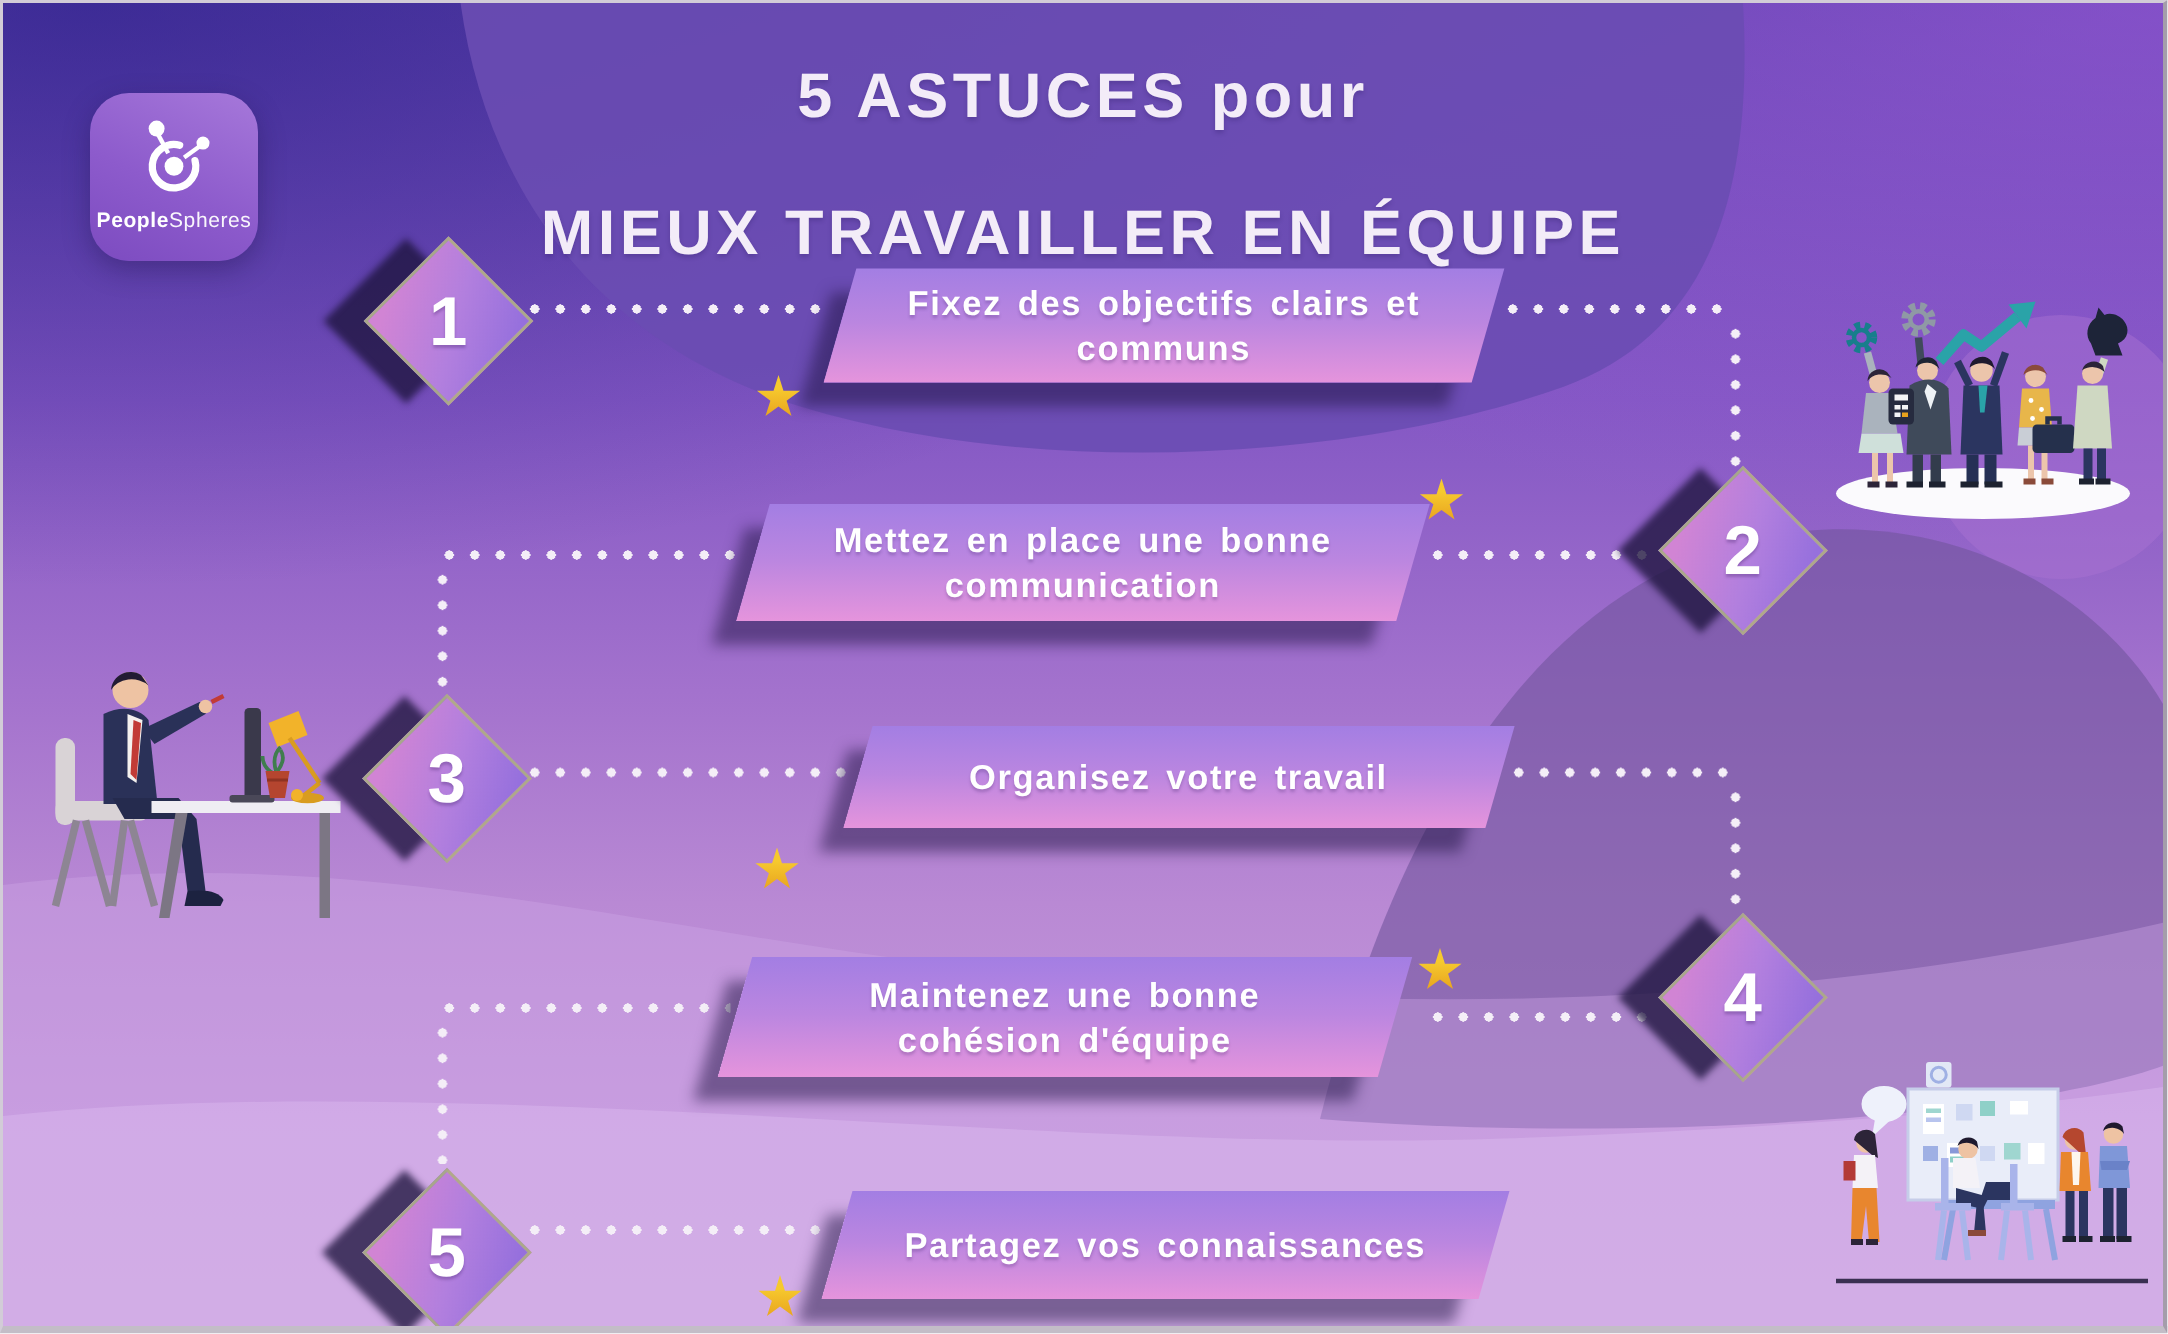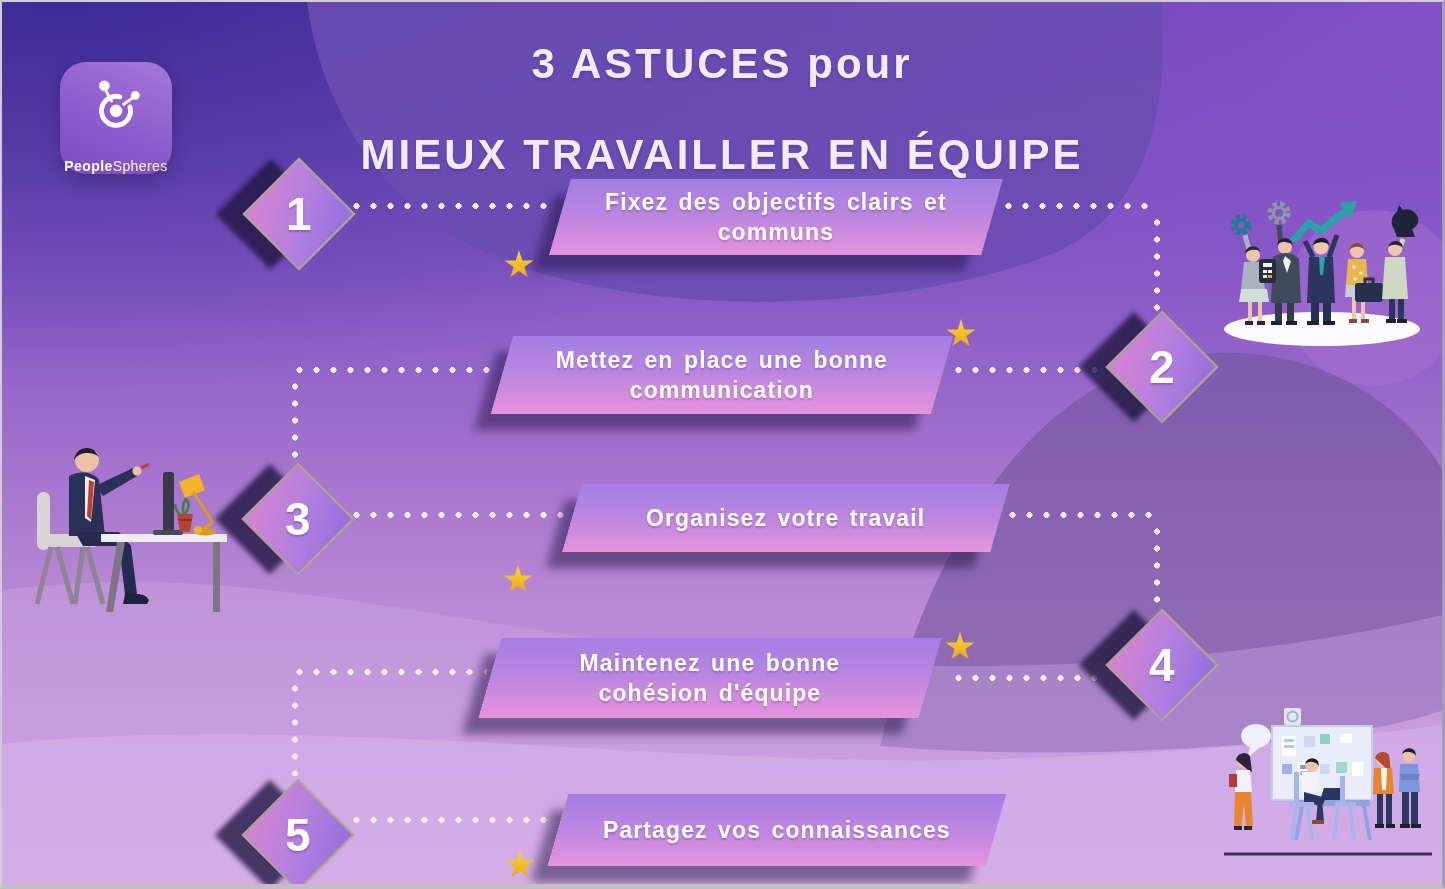--- a/index.html
+++ b/index.html
@@ -15,21 +15,21 @@
       radial-gradient(95% 70% at 100% 0%, rgba(168,94,226,0.50) 0%, rgba(168,94,226,0.0) 60%),
       linear-gradient(to bottom, #5f43ae 0%, #8357c4 30%, #a372cd 52%, #b989d4 68%, #c598dc 84%, #c9a2da 100%);
   }
   .bg{ position:absolute; left:0; top:0; z-index:0; }
 
   
   .logo{
     position:absolute; left:58px; top:60px; width:112px; height:112px; z-index:3;
     border-radius:26px; background:linear-gradient(205deg, #a678da 0%, #8d5bcc 55%, #7c4bc0 100%);
     box-shadow:0 6px 18px rgba(30,18,70,0.35);
-    display:flex; flex-direction:column; align-items:center;justify-content:space-between;
+    display:flex; flex-direction:column; align-items:center;
   }
   .logo-mark{ margin-top:14px; width:58px; height:60px; }
   .logo-text{ margin-top:2px; color:#ffffff; font-size:14px; letter-spacing:.4px; white-space:nowrap; }
   .logo-text .b{ font-weight:700; }
   .logo-text .l{ font-weight:400; opacity:.95; }
 
   
   .title{ position:absolute; left:0; top:36px; width:100%; z-index:3; text-align:center;
           color:#f3ecf8; font-weight:700; line-height:1.22; letter-spacing:3px;
           text-shadow:0 2px 3px rgba(40,22,90,0.25); }
@@ -97,21 +97,21 @@
       <circle cx="0" cy="0" r="6.5" fill="#ffffff"></circle>
       <line x1="-4" y1="-9" x2="-11" y2="-22" stroke="#ffffff" stroke-width="3"></line>
       <circle cx="-12" cy="-26" r="5.5" fill="#ffffff"></circle>
       <line x1="7" y1="-6" x2="18" y2="-14" stroke="#ffffff" stroke-width="3"></line>
       <circle cx="20" cy="-16" r="4.5" fill="#ffffff"></circle>
     </svg>
     <div class="logo-text"><span class="b">People</span><span class="l">Spheres</span></div>
   </div>
 
   <h1 class="title">
-    <span class="t1">3 ASTUCES pour</span>
+    <span class="t1">5 ASTUCES pour</span>
     <span class="t2">MIEUX TRAVAILLER EN ÉQUIPE</span>
   </h1>
 
   <div class="dots-h" style="left:346px; top:200px; width:202px;"></div>
   <div class="dots-h" style="left:998px; top:200px; width:156px;"></div>
   <div class="dots-v" style="left:1151px; top:212px; height:98px;"></div>
   <div class="dots-h" style="left:948px; top:364px; width:152px;"></div>
   <div class="dots-h" style="left:289px; top:364px; width:208px;"></div>
   <div class="dots-v" style="left:289px; top:376px; height:86px;"></div>
   <div class="dots-h" style="left:346px; top:509px; width:222px;"></div>

